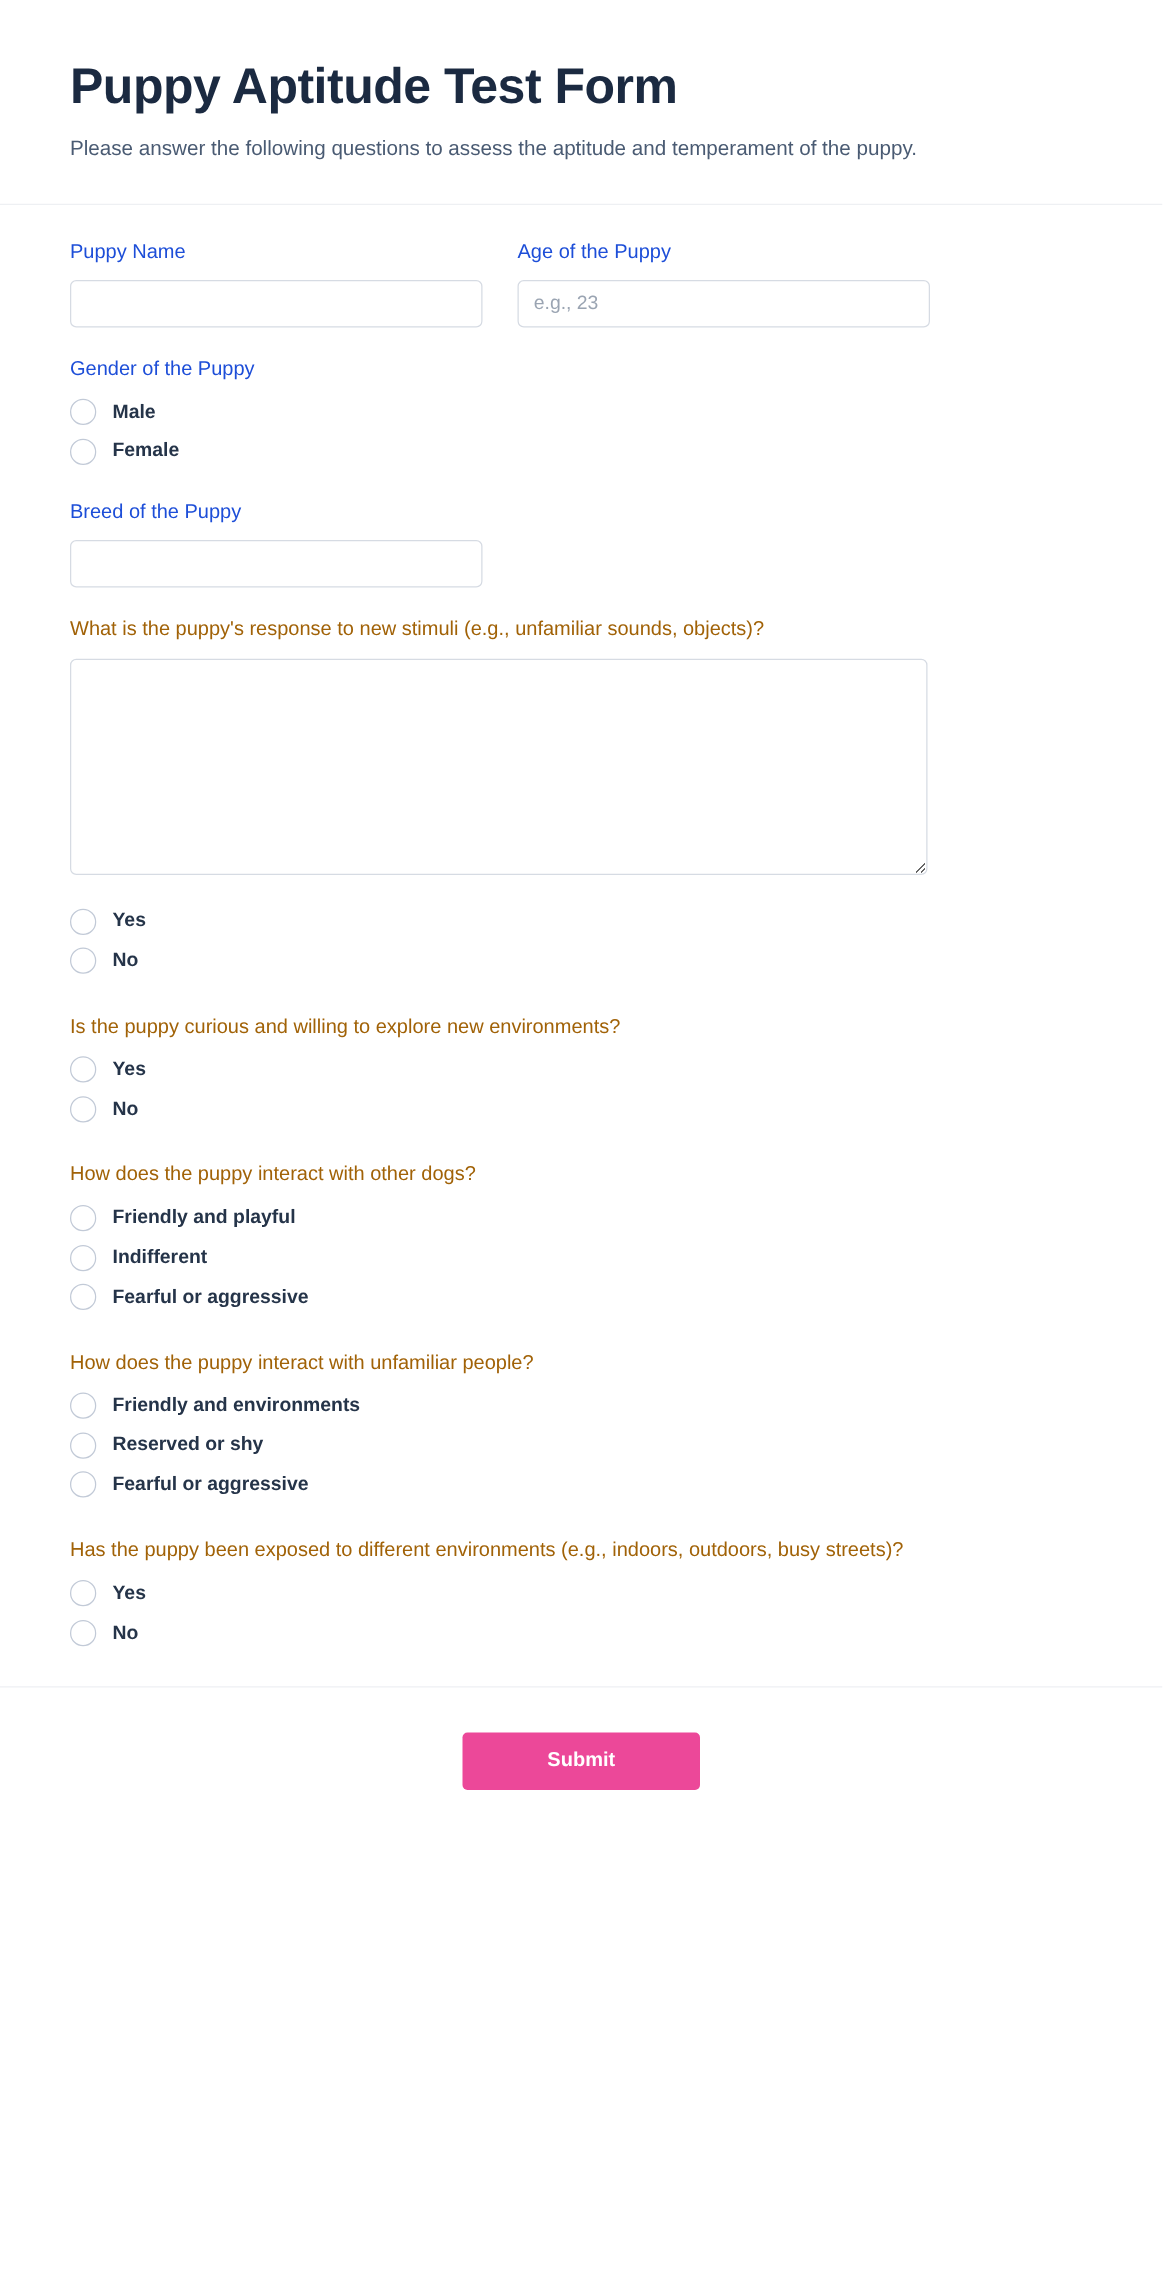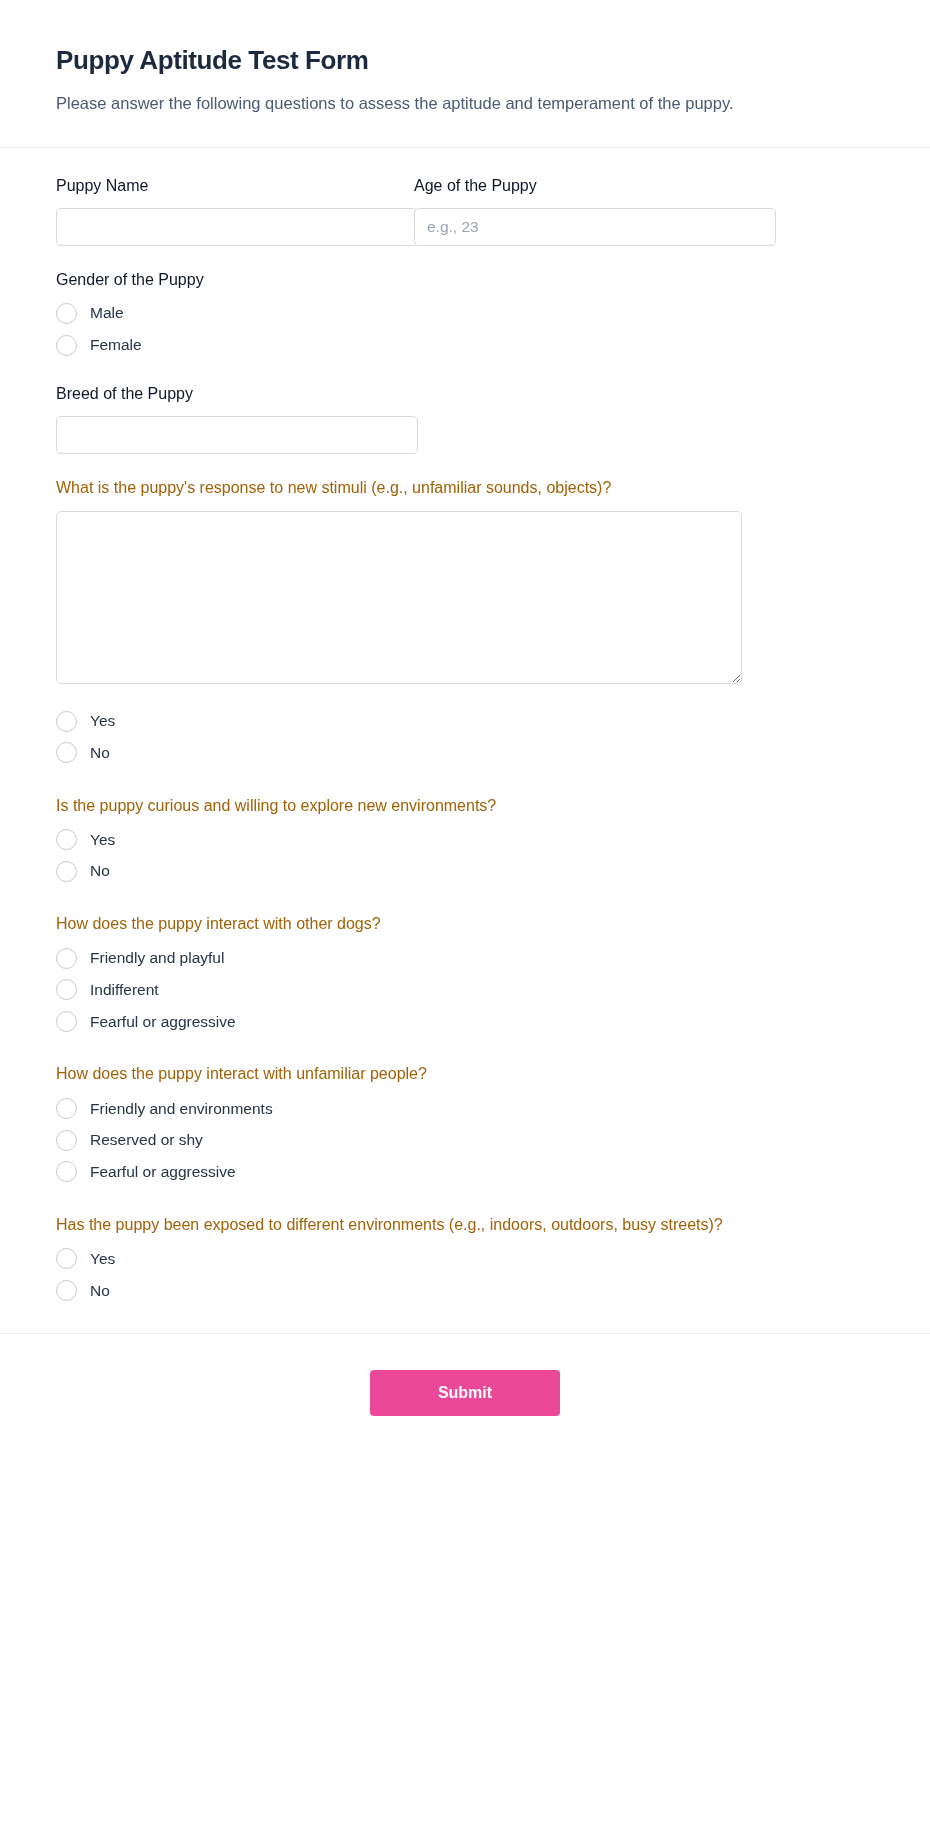--- a/index.html
+++ b/index.html
@@ -18,21 +18,21 @@
     position: relative;
   }
 
   
   .form-header {
     padding: 46px 56px 30px 56px;
     border-bottom: 1px solid #eef0f3;
   }
   .form-title {
     margin: 0 0 14px 0;
-    font-size: 26px;
+    font-size: 40px;
     font-weight: bold;
     letter-spacing: -0.4px;
     color: #1b2a41;
     line-height: 1.15;
   }
   .form-subtitle {
     margin: 0;
     font-size: 16.5px;
     line-height: 1.65;
     color: #4a5b73;
@@ -47,36 +47,36 @@
     display: flex;
     gap: 28px;
   }
   .field-col { width: 330px; flex: 0 0 330px; }
 
   .field-block { margin-bottom: 22px; }
 
   .field-label {
     display: block;
     font-size: 16px;
-    color: #0f172a;
+    color: #1d4ed8;
     margin-bottom: 11px;
     line-height: 1.45;
   }
   .question-label {
     display: block;
     font-size: 16px;
     color: #a16207;
     margin-bottom: 12px;
     line-height: 1.45;
     max-width: 700px;
   }
 
   .text-input {
     display: block;
-    width: 362px;
+    width: 330px;
     height: 38px;
     padding: 8px 12px;
     font-family: "Liberation Sans", sans-serif;
     font-size: 15.5px;
     color: #253449;
     background: #ffffff;
     border: 1px solid #d6dbe3;
     border-radius: 5px;
     outline: none;
   }
@@ -91,21 +91,21 @@
     font-size: 15.5px;
     color: #253449;
     background: #ffffff;
     border: 1px solid #d6dbe3;
     border-radius: 5px;
     outline: none;
     resize: vertical;
   }
 
   
-  .radio-group { margin-top: 2px; }
+  .radio-group { margin-top: 2px; font-weight: bold; }
   .radio-option {
     display: flex;
     align-items: center;
     gap: 13px;
     margin-bottom: 10px;
     cursor: pointer;
   }
   .radio-option:last-child { margin-bottom: 0; }
   .radio-circle {
     flex: 0 0 auto;

